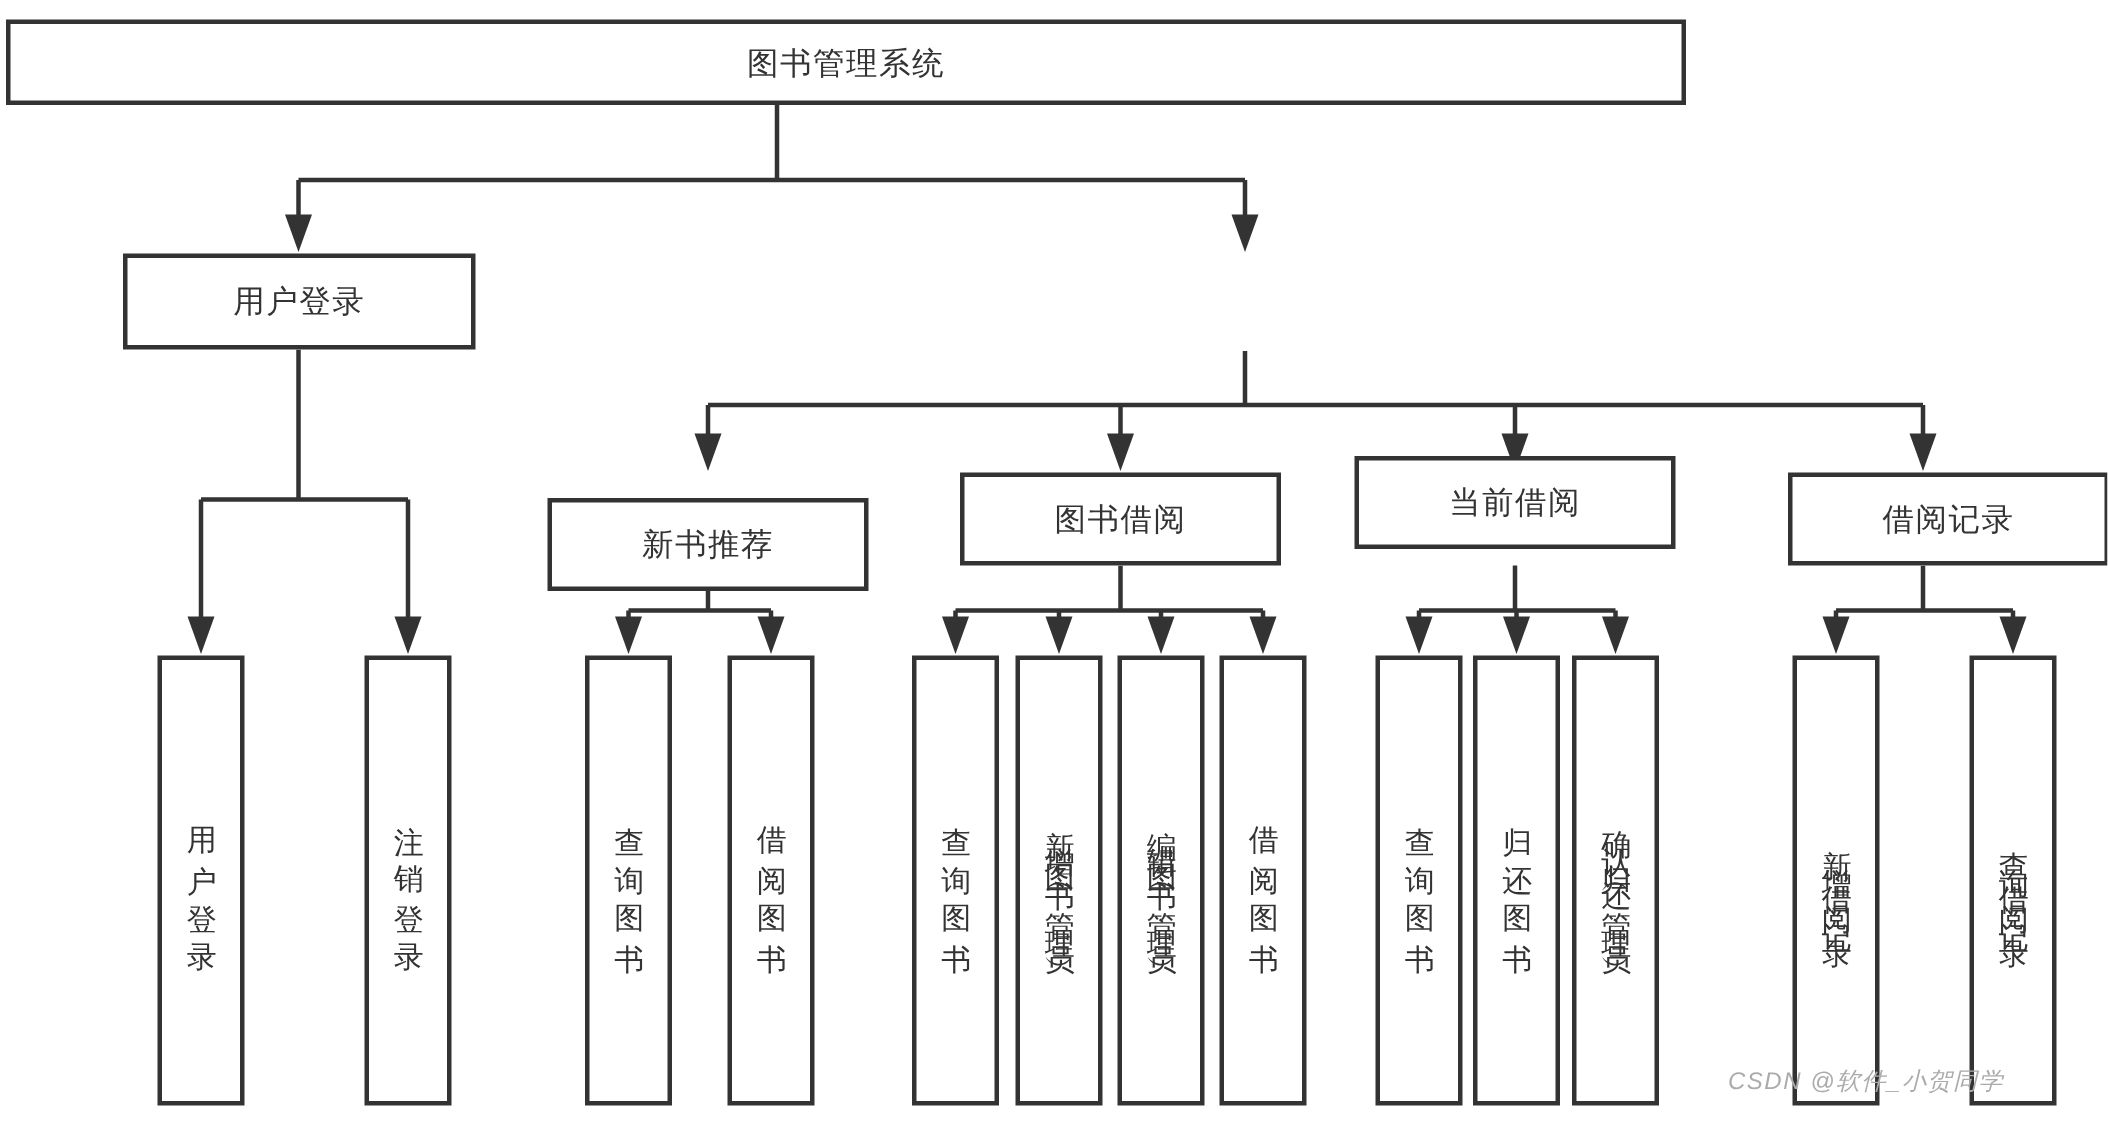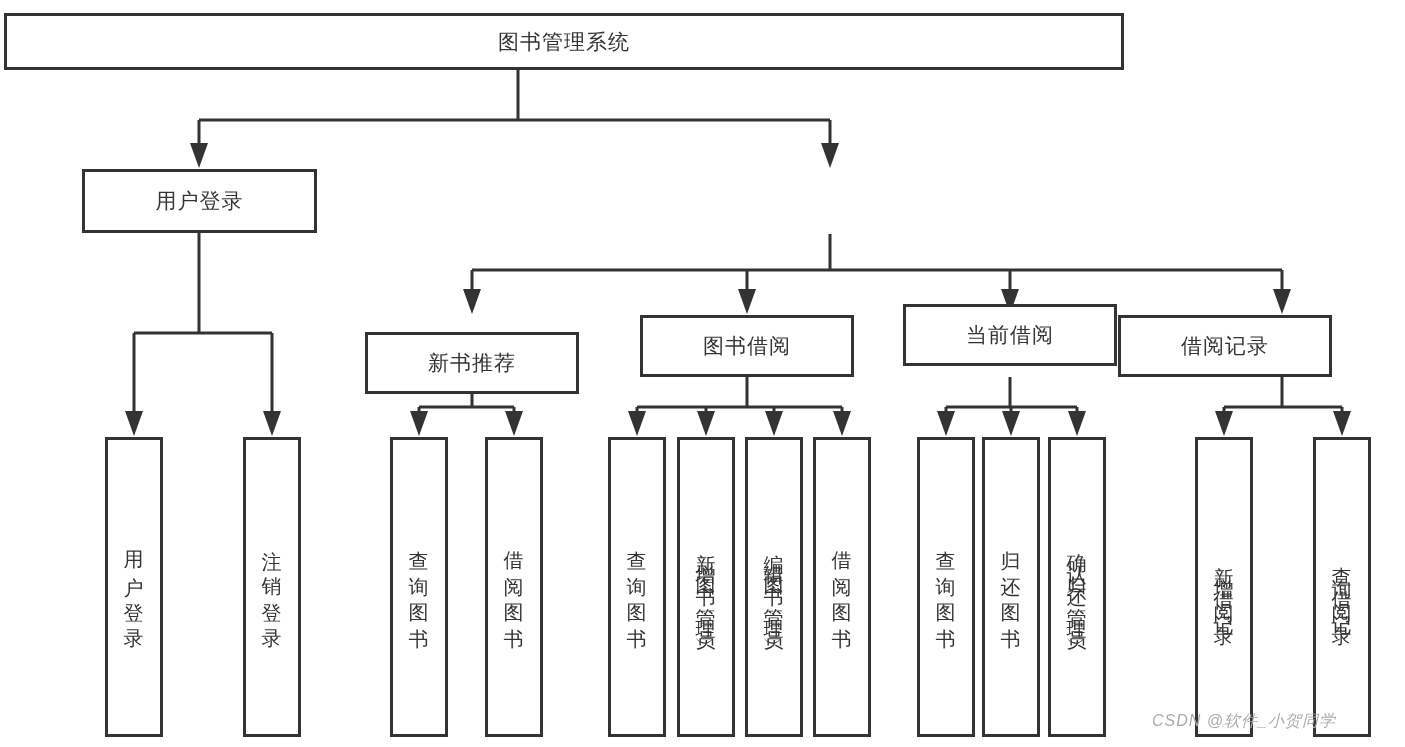--- a/index.html
+++ b/index.html
@@ -108,21 +108,21 @@
 
   <div class="box h-box" style="left:365px;top:332px;width:214px;height:62px">
     <span>新书推荐</span>
   </div>
   <div class="box h-box" style="left:640px;top:315px;width:214px;height:62px">
     <span>图书借阅</span>
   </div>
   <div class="box h-box" style="left:903px;top:304px;width:214px;height:62px">
     <span>当前借阅</span>
   </div>
-  <div class="box h-box" style="left:1118px;top:315px;width:214px;height:62px">
+  <div class="box h-box" style="left:1192px;top:315px;width:214px;height:62px">
     <span>借阅记录</span>
   </div>
 
   <div class="box v-box gap-lg" style="left:105px;top:437px">
     <span>用户登录</span>
   </div>
   <div class="box v-box gap-lg" style="left:243px;top:437px">
     <span>注销登录</span>
   </div>
 

